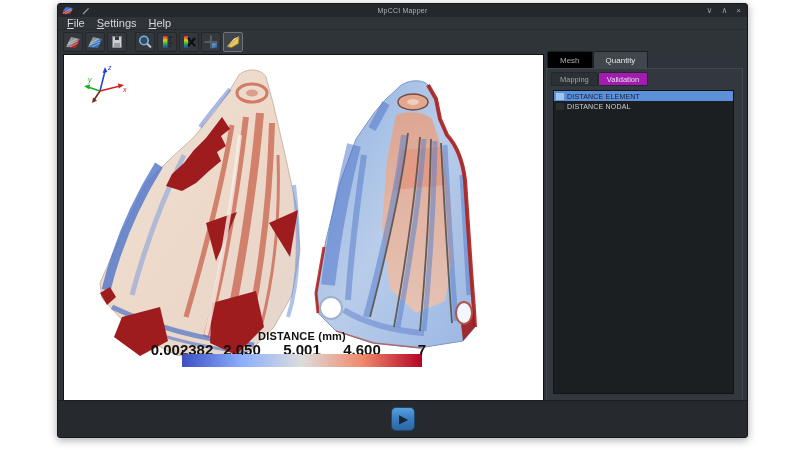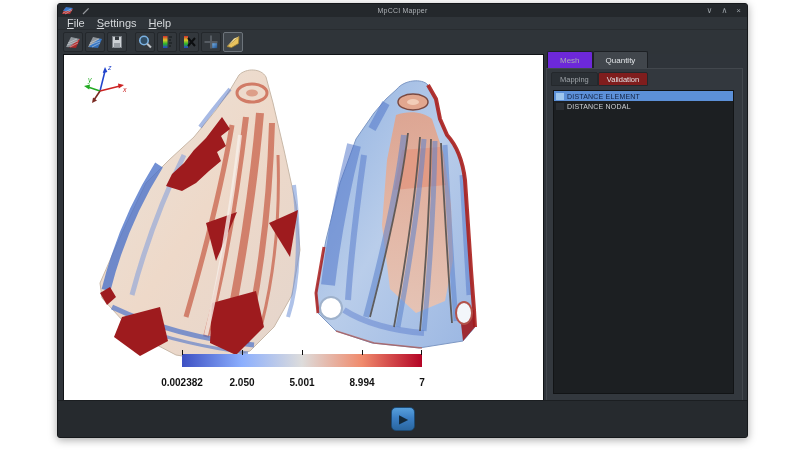--- a/index.html
+++ b/index.html
@@ -33,37 +33,37 @@
   .tbtn.selected{background:#3f454b;border-color:#707必76;}
   .tbtn.selected{border-color:#6d747b;}
 
   
   .canvas{position:absolute;left:5px;top:50px;width:481px;height:348px;background:#ffffff;border:1px solid #101316;}
   .canvas svg.scene{position:absolute;left:0;top:0;}
 
   
   .legend-title{position:absolute;left:118px;width:240px;top:275px;text-align:center;color:#111;
     font-size:11px;font-weight:bold;letter-spacing:.2px;}
-  .legend-ticks{position:absolute;left:0;top:286px;width:100%;height:12px;color:#111;font-size:10px;font-weight:bold;margin-top:36px;}
+  .legend-ticks{position:absolute;left:0;top:286px;width:100%;height:12px;color:#111;font-size:15px;font-weight:bold;}
   .legend-ticks span{position:absolute;transform:translateX(-50%);white-space:nowrap;}
   .legend-bar{position:absolute;left:118px;top:299px;width:240px;height:13px;
     background:linear-gradient(to right,#3d50c3 0%,#8caffe 25%,#dddcdb 50%,#f08a6c 75%,#b40426 100%);}
   .legend-bar i{position:absolute;top:-4px;width:1px;height:5px;background:#111;}
 
   
   .panel{position:absolute;left:488px;top:47px;width:200px;height:352px;}
   .tabs{position:absolute;left:1px;top:0;height:17px;display:flex;}
-  .tab{height:17px;line-height:17px;padding:0 12px;font-size:8px;color:#a7abaf;background:#6d28d9;
+  .tab{height:17px;line-height:17px;padding:0 12px;font-size:8px;color:#a7abaf;background:#000000;
     border:1px solid #1d2024;border-bottom:none;border-radius:2px 2px 0 0;}
   .tab.active{background:#41464c;color:#e2e5e8;padding-left:12px;}
   .pane{position:absolute;left:0;top:17px;right:3px;bottom:0;background:#33383e;border:1px solid #42474d;}
   .subtabs{position:absolute;left:4px;top:3px;display:flex;}
   .subtab{height:14px;line-height:14px;padding:0 8px;font-size:7.5px;color:#9ea3a8;background:#2b3035;
     border:1px solid #24282c;border-radius:2px 2px 0 0;}
-  .subtab.active{background:#7f1d1d;color:#dfe2e5;}
+  .subtab.active{background:#a21caf;color:#dfe2e5;}
   .qlist{position:absolute;left:6px;right:8px;top:21px;bottom:8px;background:#1c1f22;border:1px solid #121416;}
   .qrow{height:10px;display:flex;align-items:center;font-size:7px;color:#cfd2d5;letter-spacing:.2px;padding-left:2px;}
   .qrow .swatch{width:8px;height:7px;margin-right:3px;flex:0 0 auto;}
   .qrow.selected{background:#5c90d8;color:#10204<!-- -->0;}
   .qrow.selected{color:#102040;}
   .qrow.selected .swatch{background:#9ec6ee;}
   .qrow:not(.selected) .swatch{background:#2a2e33;}
 
   
   .bottombar{position:absolute;left:0;right:0;bottom:0;height:37px;background:#262a2e;border-top:1px solid #1b1e21;}
@@ -292,25 +292,26 @@
         <line x1="16" y1="30" x2="4" y2="26" stroke="#22aa22" stroke-width="1.6"></line>
         <polygon points="0,25 6,23.5 5.2,28.5" fill="#22aa22"></polygon>
         <line x1="16" y1="30" x2="10" y2="39" stroke="#7a2a22" stroke-width="1.6"></line>
         <polygon points="8,42 9,36.5 13,39.5" fill="#7a2a22"></polygon>
         <text x="24" y="9" font-size="7" fill="#2244cc" font-style="italic">z</text>
         <text x="39" y="31" font-size="7" fill="#cc2222" font-style="italic">x</text>
         <text x="4" y="21" font-size="7" fill="#22aa22" font-style="italic">y</text>
       </g>
     </svg>
 
+    <div class="legend-title">DISTANCE (mm)</div>
     <div class="legend-ticks">
       <span style="left:118px">0.002382</span>
       <span style="left:178px">2.050</span>
       <span style="left:238px">5.001</span>
-      <span style="left:298px">8.994</span>
+      <span style="left:298px">4.600</span>
       <span style="left:358px">7</span>
     </div>
     <div class="legend-bar">
       <i style="left:0"></i>
         <i style="left:60px"></i>
         <i style="left:120px"></i>
         <i style="left:180px"></i>
         <i style="left:239px"></i>
     </div>
   </div>

